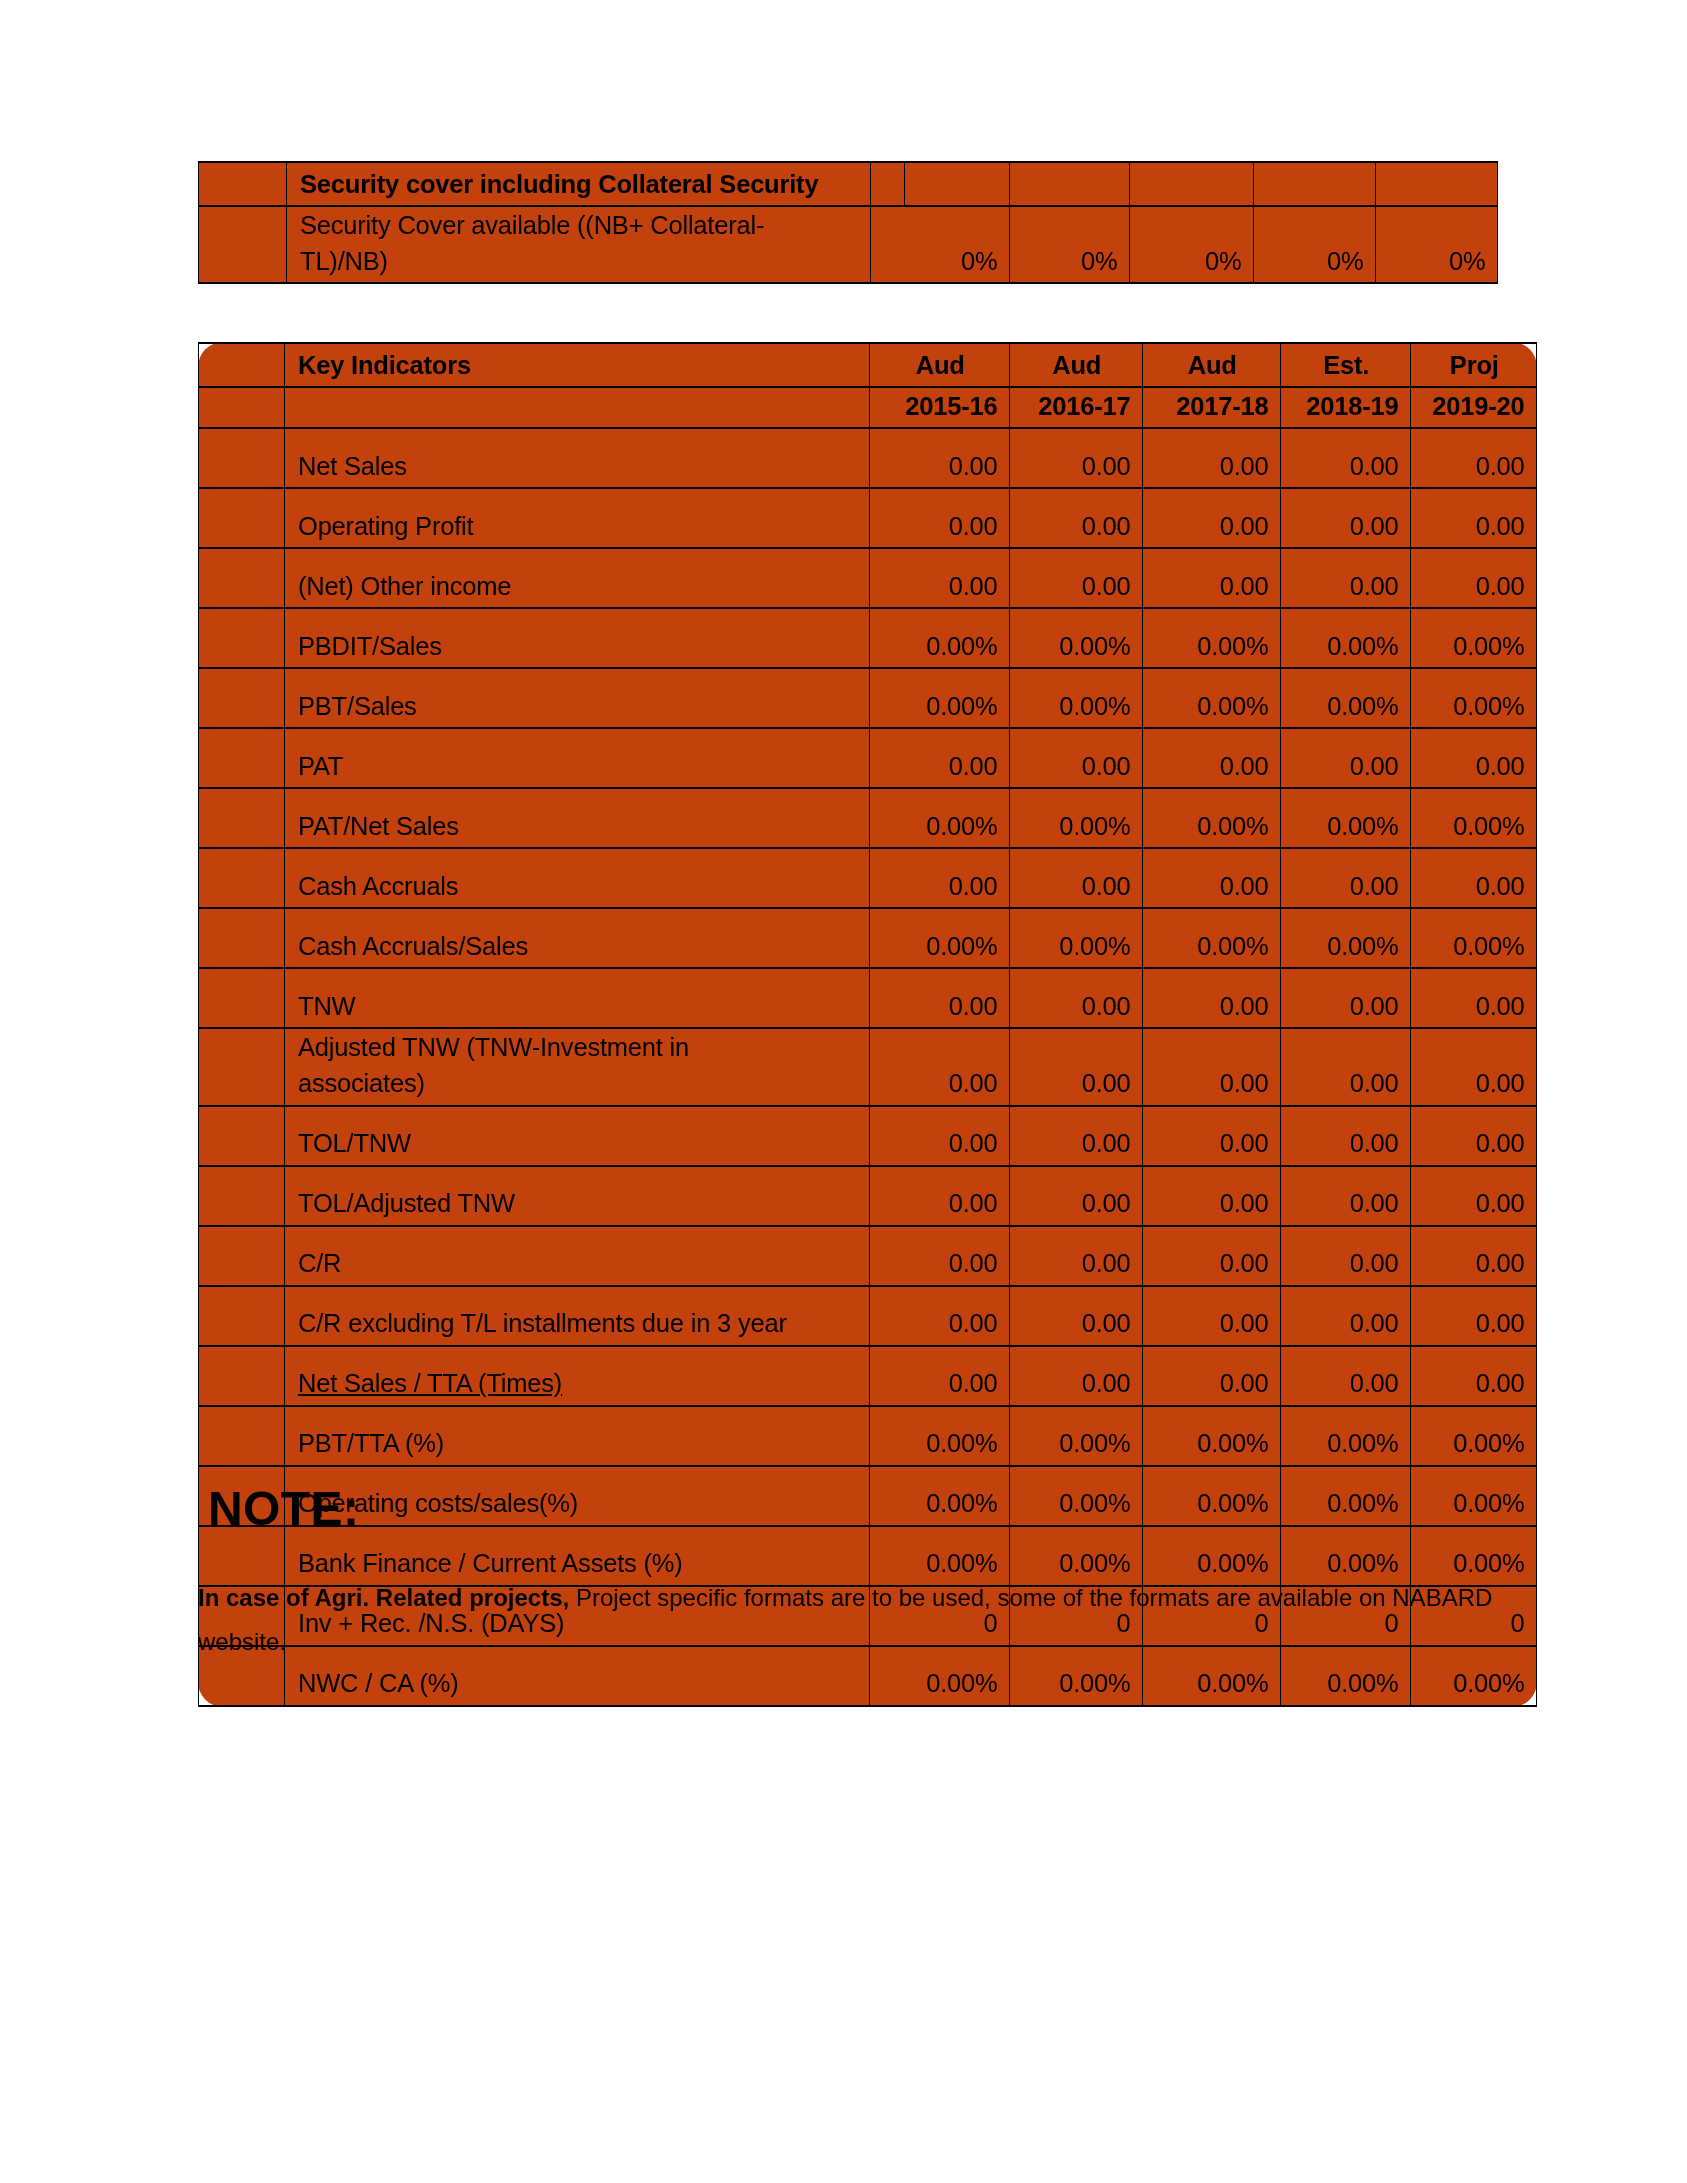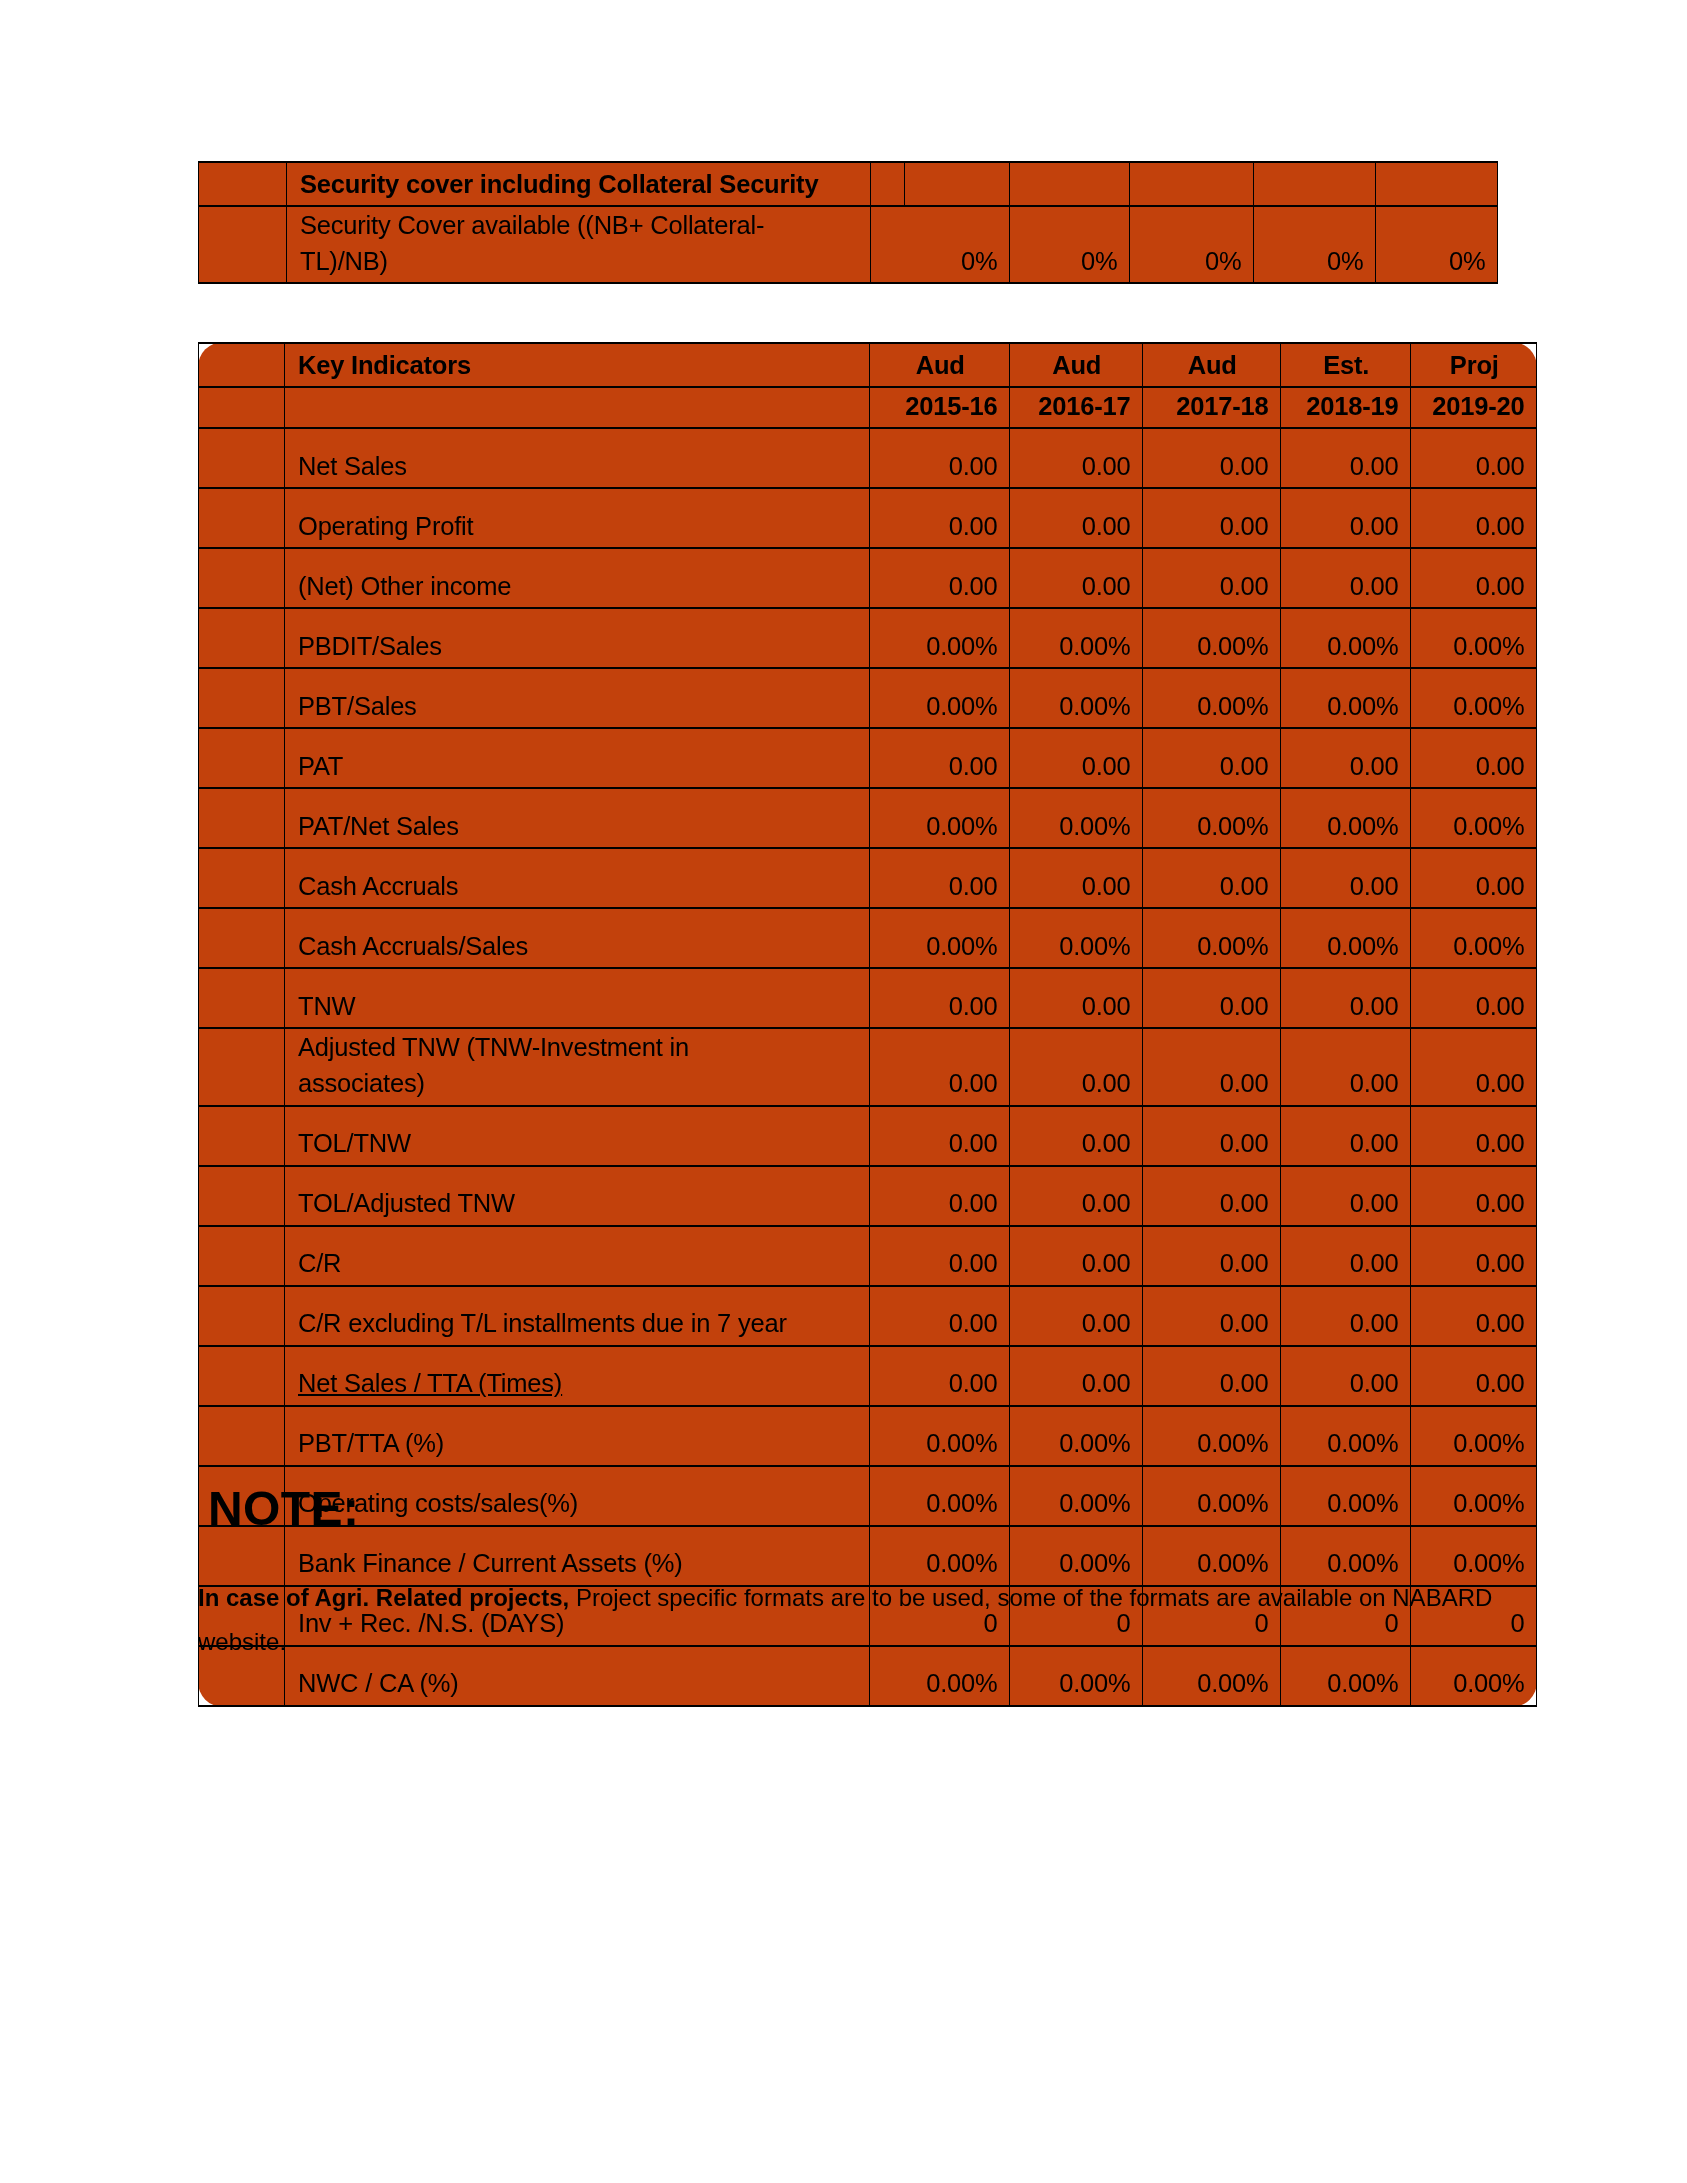--- a/index.html
+++ b/index.html
@@ -262,21 +262,21 @@
           <td class="empty-cell"></td>
           <td class="label-cell">C/R</td>
           <td class="value-cell">0.00</td>
           <td class="value-cell">0.00</td>
           <td class="value-cell">0.00</td>
           <td class="value-cell">0.00</td>
           <td class="value-cell">0.00</td>
         </tr>
         <tr class="data-row">
           <td class="empty-cell"></td>
-          <td class="label-cell">C/R excluding T/L installments due in 7 year</td>
+          <td class="label-cell">C/R excluding T/L installments due in 3 year</td>
           <td class="value-cell">0.00</td>
           <td class="value-cell">0.00</td>
           <td class="value-cell">0.00</td>
           <td class="value-cell">0.00</td>
           <td class="value-cell">0.00</td>
         </tr>
         <tr class="data-row">
           <td class="empty-cell"></td>
           <td class="label-cell underline">Net Sales / TTA (Times)</td>
           <td class="value-cell">0.00</td>

